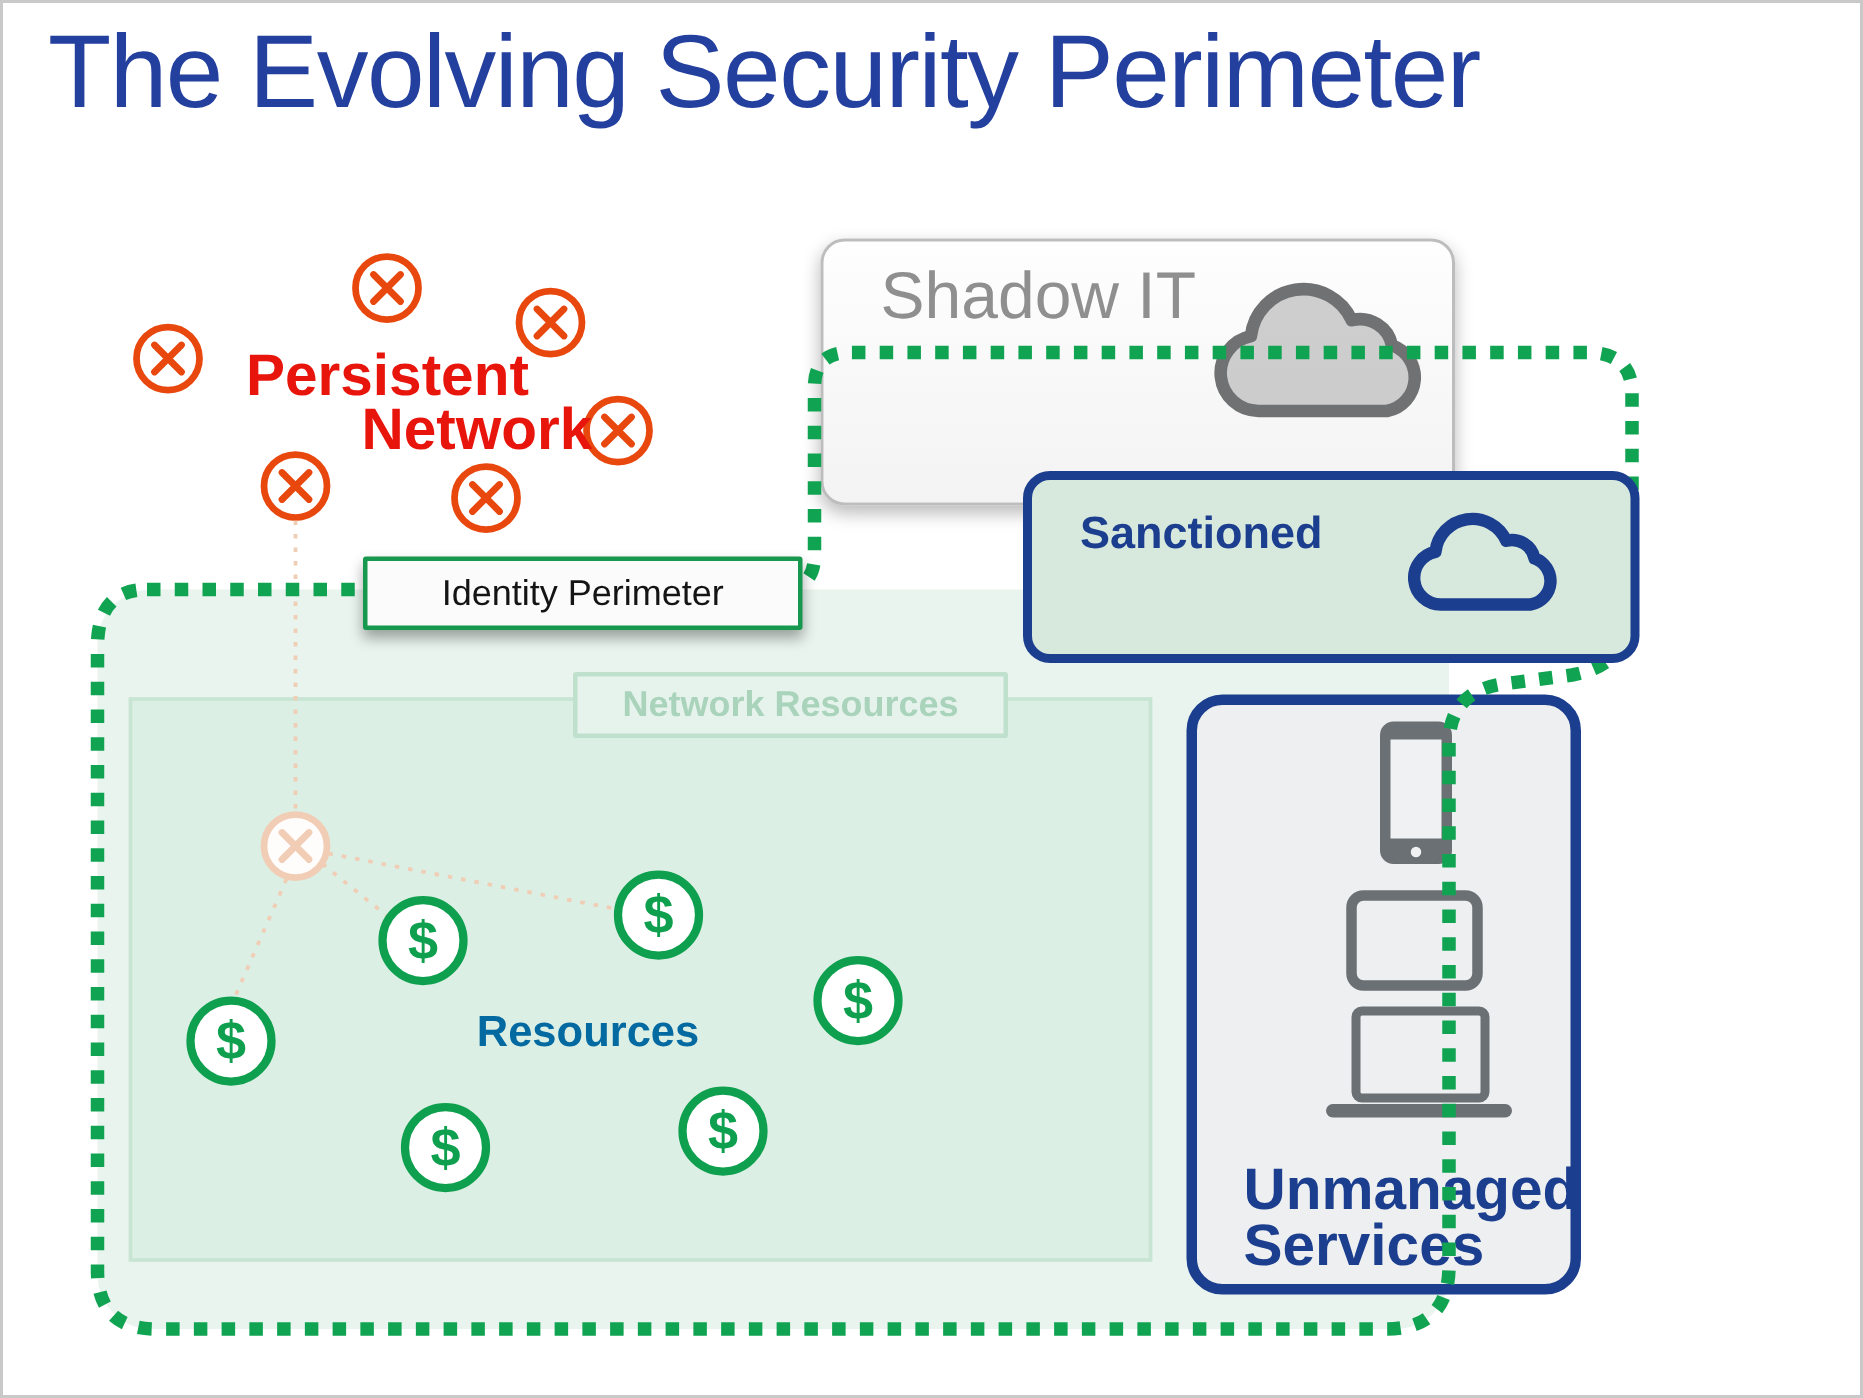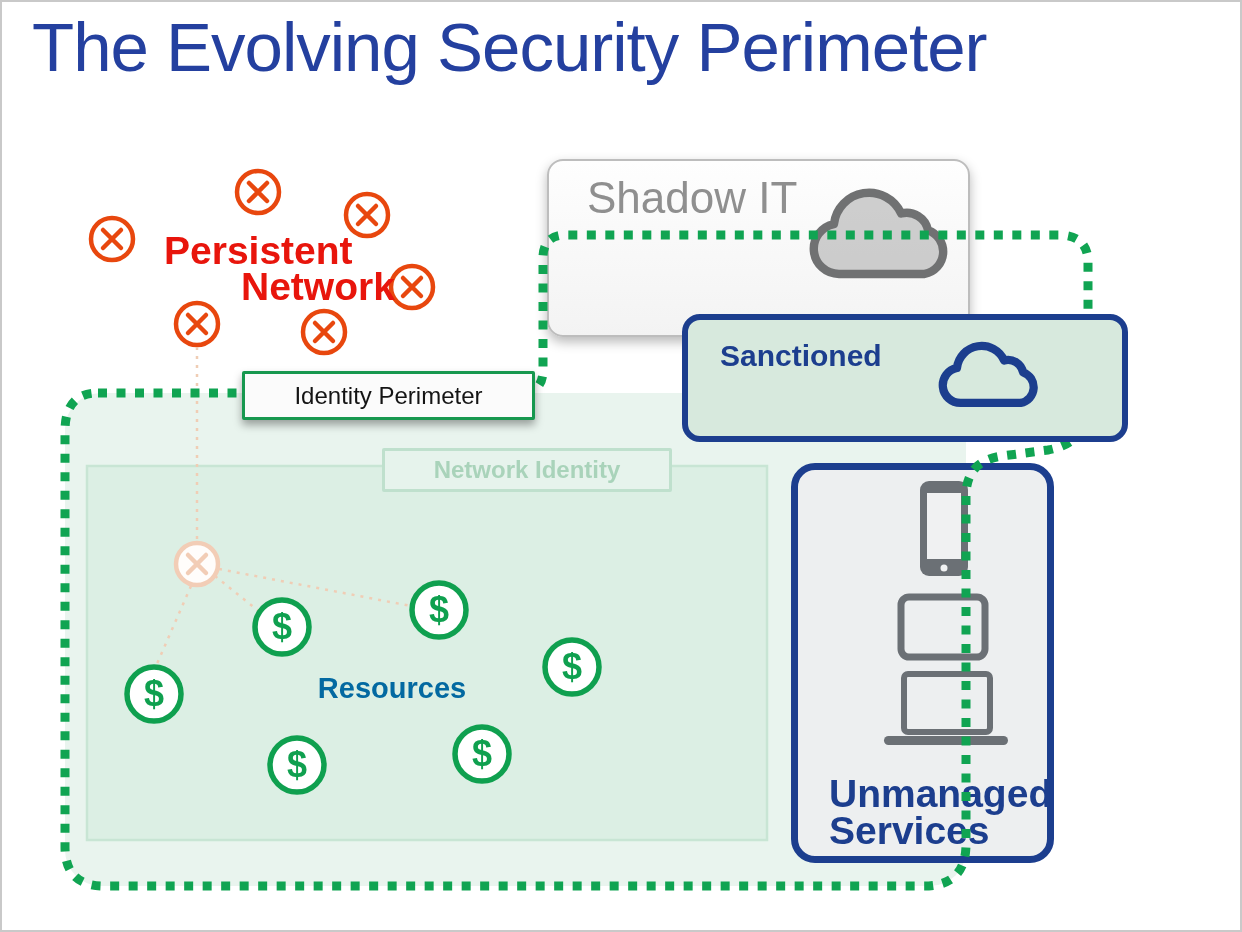--- a/index.html
+++ b/index.html
@@ -45,21 +45,21 @@
     display:flex; align-items:center; justify-content:center;
     font-size:24px; font-weight:bold; color:#a9d3ba;
   }
 
   .resources-label {
     position:absolute; left:300px; top:670px; width:180px; z-index:1; text-align:center;
     font-size:29px; font-weight:bold; color:#0369a1;
   }
 
   .sanctioned-box {
-    position:absolute; left:680px; top:312px; width:446px; height:128px; z-index:3;
+    position:absolute; left:680px; top:312px; width:411px; height:128px; z-index:3;
     box-sizing:border-box; border:6px solid #1c3e8e; border-radius:18px; background:#d7e9dd;
   }
   .sanctioned-box .text {
     position:absolute; left:32px; top:17px; font-size:30px; font-weight:bold; color:#1c3e8e; line-height:38px; white-space:nowrap;
   }
   .sanctioned-box svg.cloud { position:absolute; left:243px; top:14px; }
 
   .unmanaged-box {
     position:absolute; left:789px; top:461px; width:263px; height:400px; z-index:1;
     box-sizing:border-box; border:7px solid #1c3e8e; border-radius:24px; background:#edeff0;
@@ -153,21 +153,21 @@
   <div class="threat-line threat-1">Persistent</div>
   <div class="threat-line threat-2">Network</div>
 
   <div class="shadow-box">
     <span class="label">Shadow IT</span>
     <svg class="cloud" width="168" height="108" viewBox="0 0 100 64">
       <path d="M25,54 a15,15 0 0 1 -3,-29.7 a21,21 0 0 1 40,-6.3 a13,13 0 0 1 16,10 a13.5,13.5 0 0 1 -2,26 z" fill="rgba(150,150,150,0.45)" stroke="#707172" stroke-width="5" stroke-linejoin="round"></path>
     </svg>
   </div>
 
-  <div class="network-box">Network Identity</div>
+  <div class="network-box">Network Resources</div>
 
   <div class="resources-label">Resources</div>
 
   <div class="unmanaged-box">
     <svg class="devices" width="249" height="386" viewBox="0 0 249 386">
       <g>
         <rect x="122" y="11" width="48" height="95" rx="9" fill="#6b7075"></rect>
         <rect x="129" y="23" width="34" height="66" fill="#f0f1f2"></rect>
         <circle cx="146" cy="98" r="3.5" fill="#f0f1f2"></circle>
       </g>

